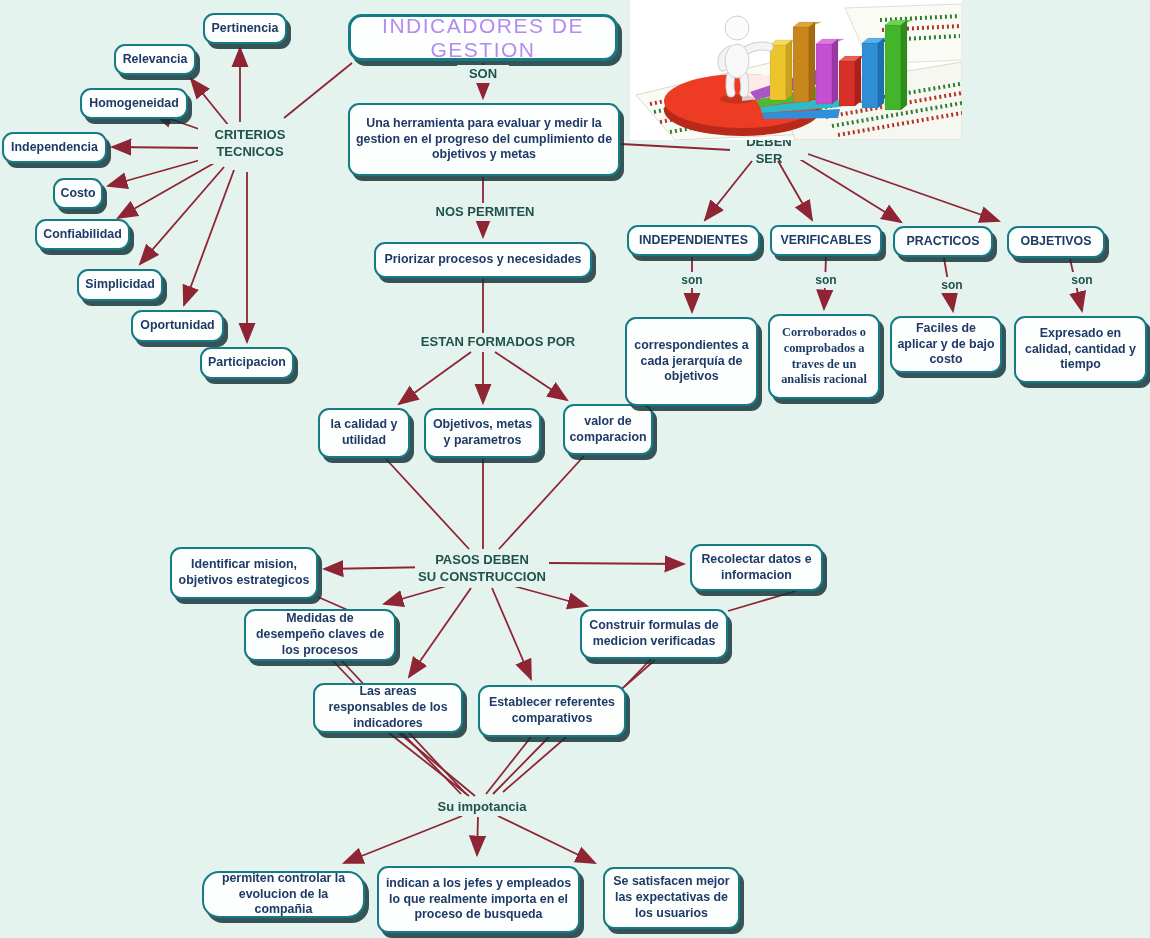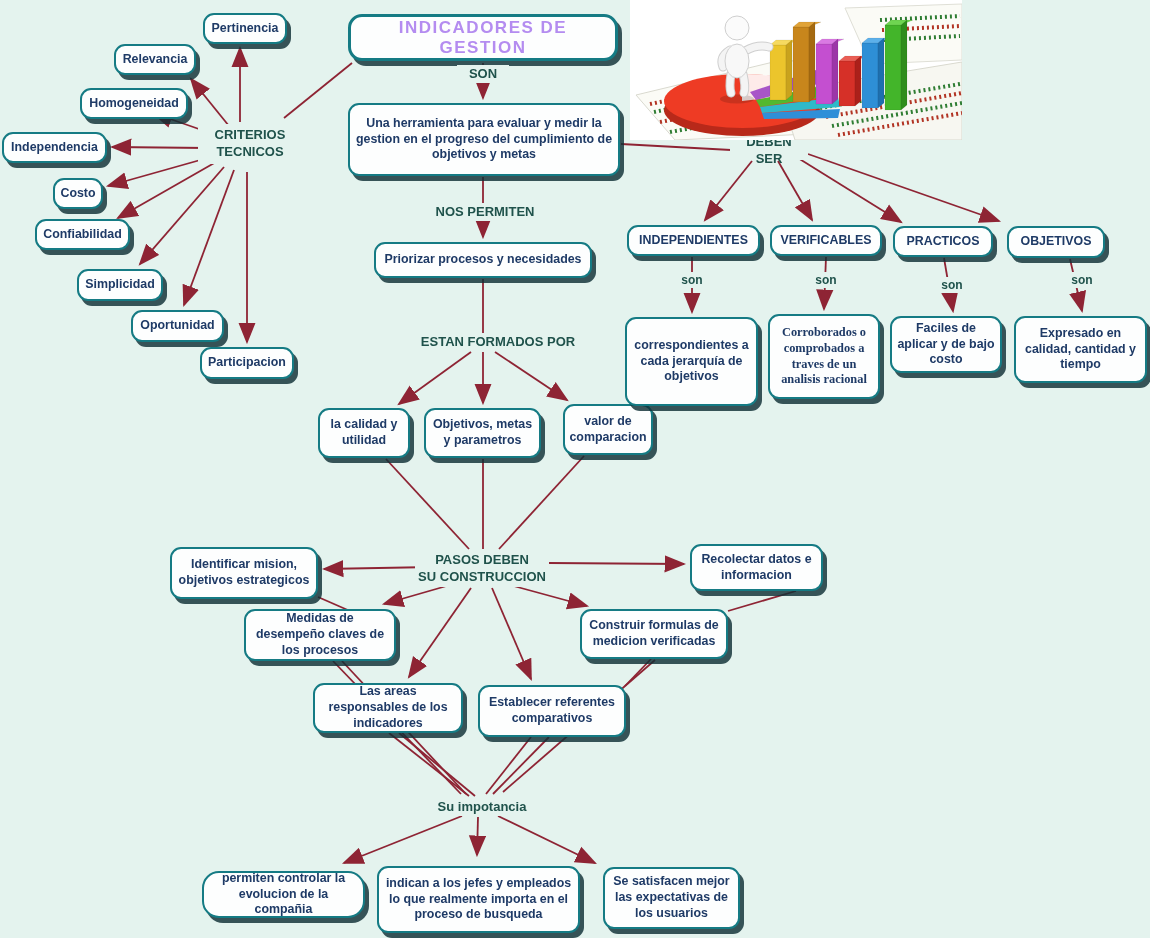--- a/index.html
+++ b/index.html
@@ -11,21 +11,21 @@
           font-family:"Liberation Sans",sans-serif;}
   #edge-layer{position:absolute;left:0;top:0;width:1150px;height:938px;}
   .edge{stroke:var(--arrow);stroke-width:1.8;fill:none;}
   #arrowhead polygon{fill:var(--arrow);}
   .node{position:absolute;box-sizing:border-box;display:flex;align-items:center;justify-content:center;
         text-align:center;white-space:pre-line;}
   .node.box{background:var(--box-fill);border:2.5px solid var(--box-border);border-radius:11px;
         box-shadow:4px 5px 0 var(--shadow);color:var(--box-text);font-weight:bold;font-size:12.4px;
         line-height:1.28;padding:12px 5px;}
   .node.title{background:var(--box-fill);border:3px solid var(--box-border);border-radius:14px;
-        box-shadow:4px 5px 0 var(--shadow);color:var(--title-text);font-weight:bold;font-size:17px;
+        box-shadow:4px 5px 0 var(--shadow);color:var(--title-text);font-weight:normal;font-size:21px;
         letter-spacing:1.5px;padding:2px 6px;}
   .node.label{background:var(--bg);color:var(--label-text);font-weight:bold;font-size:13px;
         line-height:1.3;padding:0 3px;}
   .node.sublabel{background:var(--bg);color:var(--label-text);font-weight:bold;font-size:12px;padding:0 3px;}
   #clipart{position:absolute;left:630px;top:0;width:332px;height:140px;}
 </style>
 </head>
 <body>
 
 <div id="canvas">
@@ -101,21 +101,21 @@
 TECNICOS</div>
       <div class="node label" style="left: 457px; top: 65px; width: 52px; height: 18px;">SON</div>
       <div class="node label" style="left: 423px; top: 203px; width: 124px; height: 18px;">NOS PERMITEN</div>
       <div class="node box" style="left: 374px; top: 242px; width: 218px; height: 36px;">Priorizar procesos y necesidades</div>
       <div class="node label" style="left: 406px; top: 333px; width: 184px; height: 18px;">ESTAN FORMADOS POR</div>
       <div class="node box" style="left: 318px; top: 408px; width: 92px; height: 50px;">la calidad y utilidad</div>
       <div class="node box" style="left: 424px; top: 408px; width: 117px; height: 50px;">Objetivos, metas y parametros</div>
       <div class="node box" style="left: 563px; top: 404px; width: 90px; height: 51px;">valor de comparacion</div>
       <div class="node label" style="left: 730px; top: 142px; width: 78px; height: 18px;">DEBEN SER</div>
       <div class="node box" style="left: 627px; top: 225px; width: 133px; height: 31px;">INDEPENDIENTES</div>
-      <div class="node box" style="left: 770px; top: 225px; width: 112px; height: 31px;">VERIFICABLES</div>
+      <div class="node box" style="left: 770px; top: 225px; width: 112px; height: 31px; border-radius: 8px;">VERIFICABLES</div>
       <div class="node box" style="left: 893px; top: 226px; width: 100px; height: 31px;">PRACTICOS</div>
       <div class="node box" style="left: 1007px; top: 226px; width: 98px; height: 32px;">OBJETIVOS</div>
       <div class="node sublabel" style="left: 676px; top: 272px; width: 32px; height: 16px;">son</div>
       <div class="node sublabel" style="left: 810px; top: 272px; width: 32px; height: 16px;">son</div>
       <div class="node sublabel" style="left: 936px; top: 277px; width: 32px; height: 16px;">son</div>
       <div class="node sublabel" style="left: 1066px; top: 272px; width: 32px; height: 16px;">son</div>
       <div class="node box" style="left: 625px; top: 317px; width: 133px; height: 89px;">correspondientes a cada jerarquía de objetivos</div>
       <div class="node box" style="left: 768px; top: 314px; width: 112px; height: 85px; font-family: Liberation Serif, serif;">Corroborados o comprobados a traves de un analisis racional</div>
       <div class="node box" style="left: 890px; top: 316px; width: 112px; height: 57px;">Faciles de aplicar y de bajo costo</div>
       <div class="node box" style="left: 1014px; top: 316px; width: 133px; height: 67px;">Expresado en calidad, cantidad y tiempo</div>

